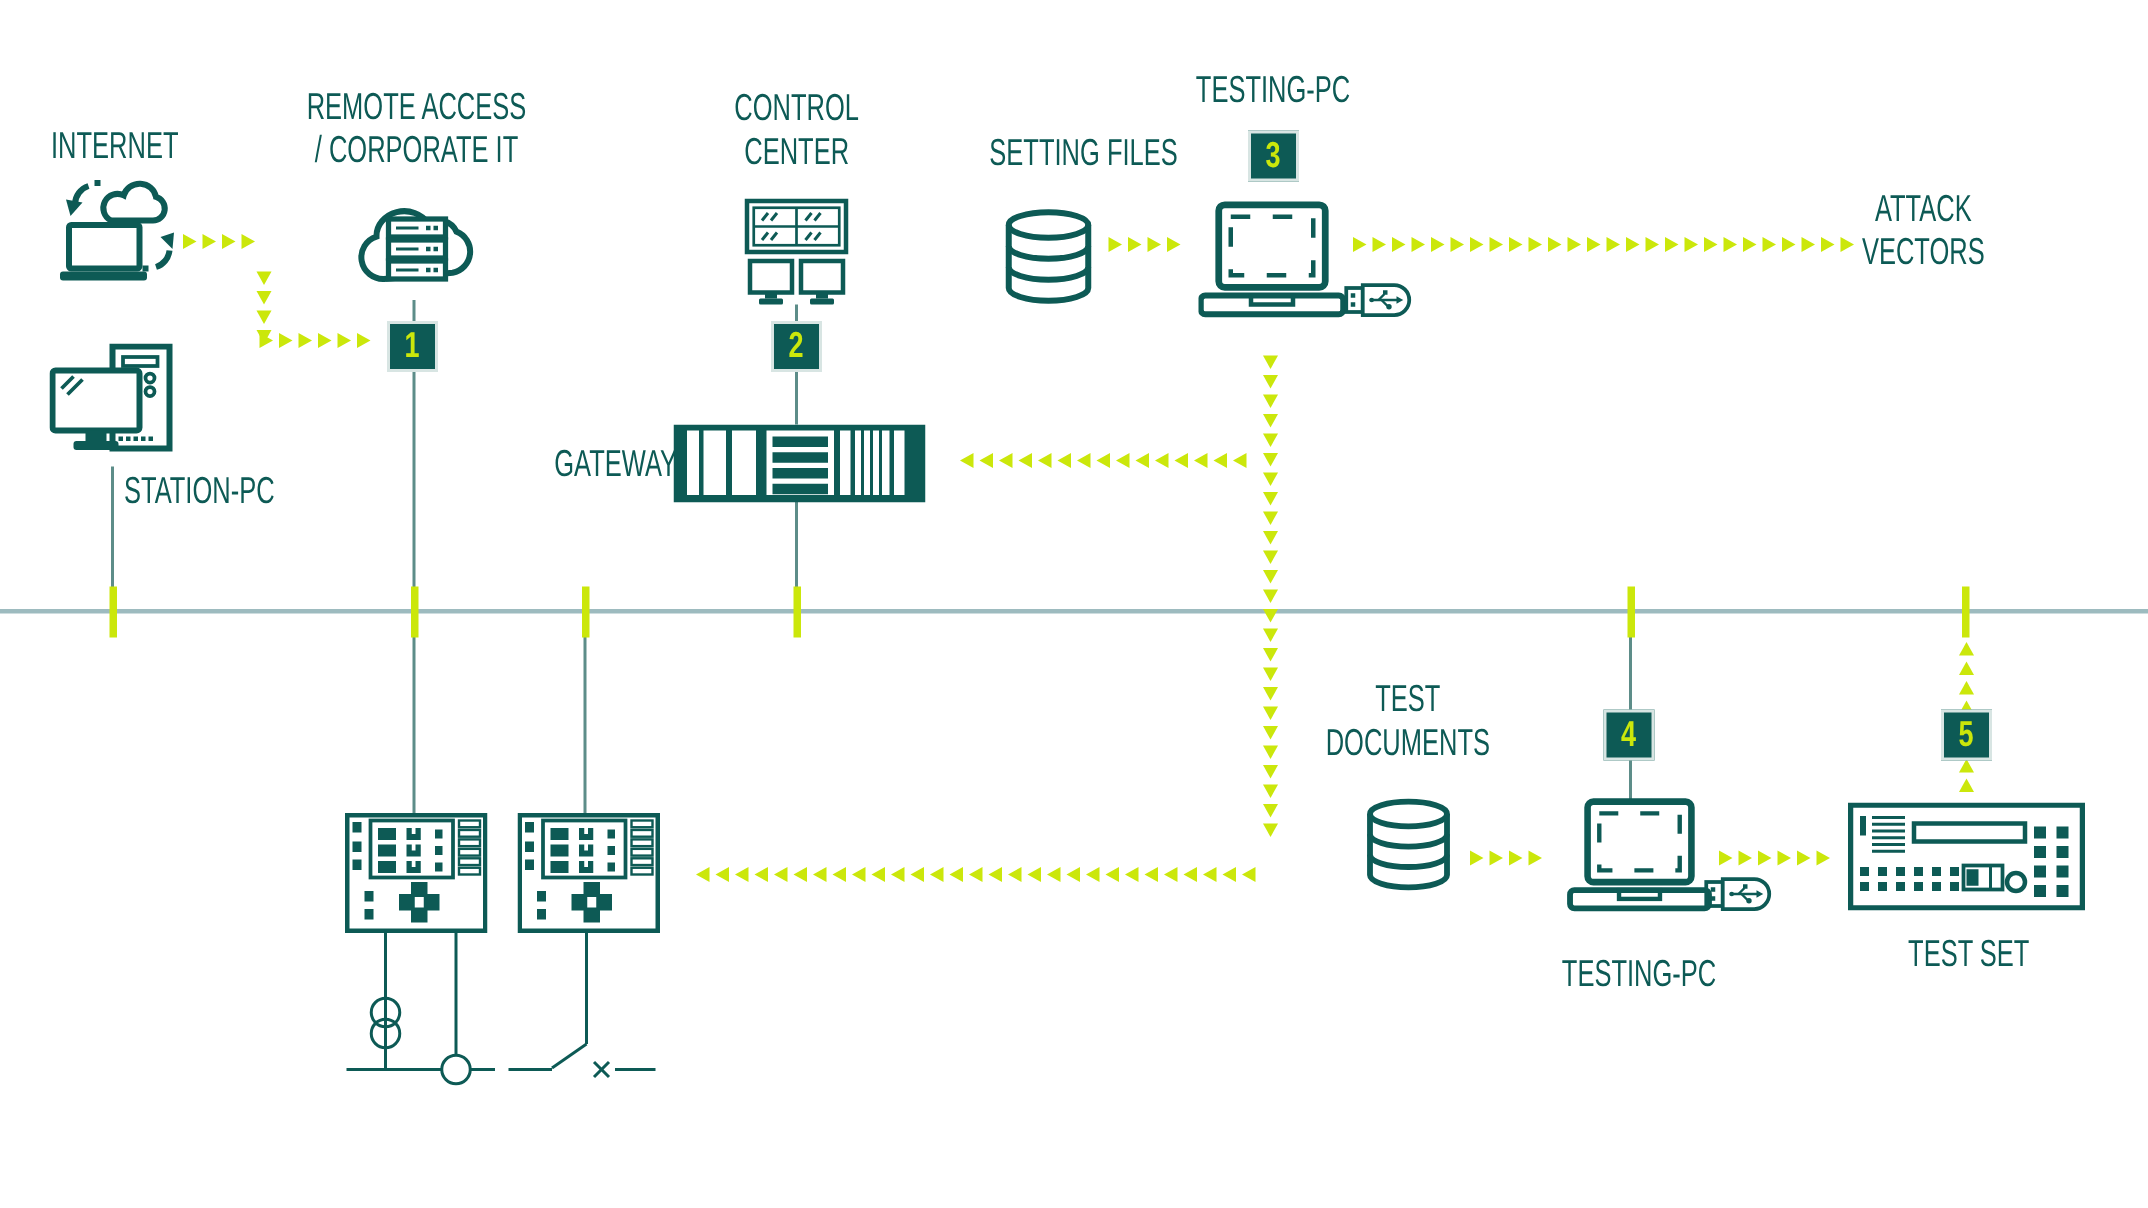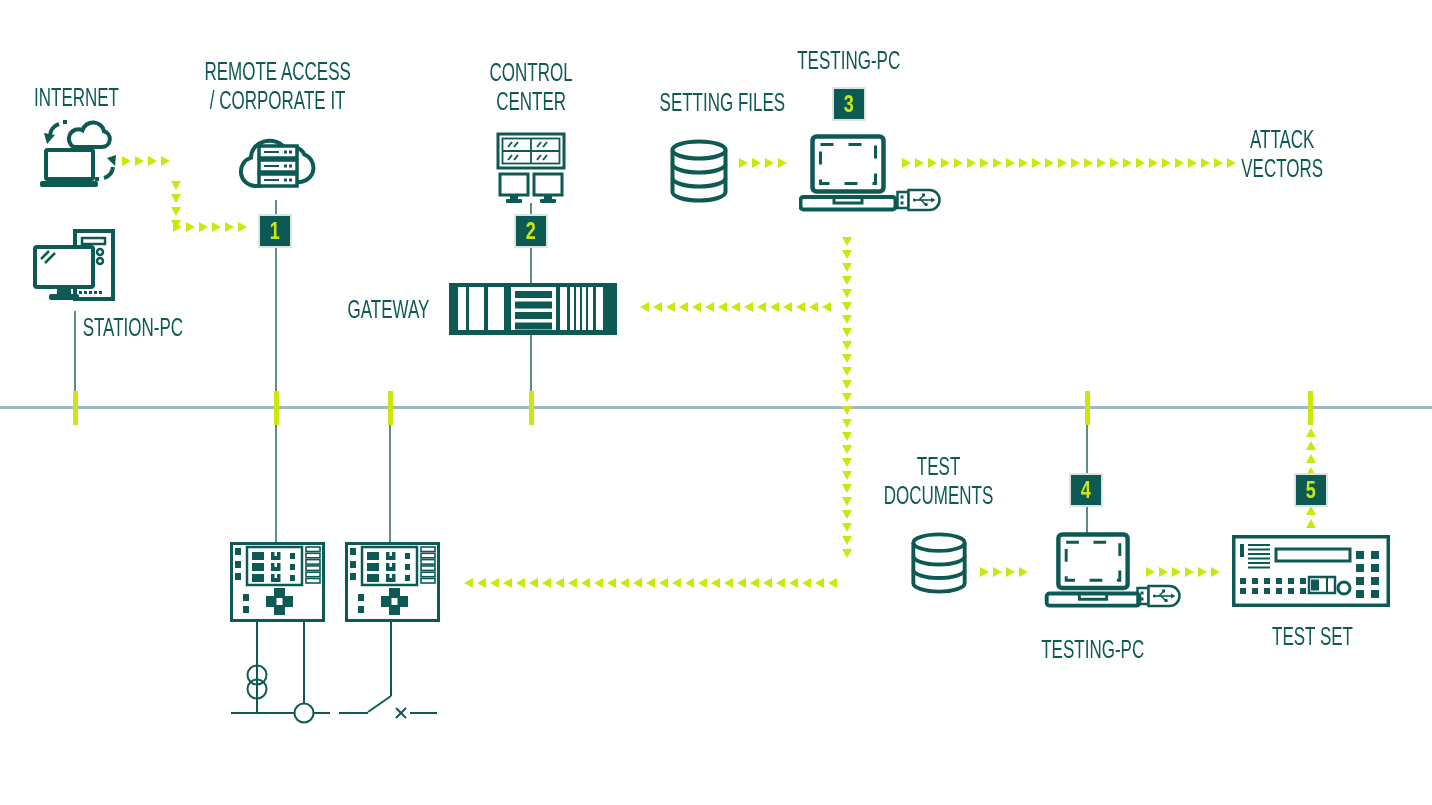--- a/index.html
+++ b/index.html
@@ -230,21 +230,21 @@
 <div class="badge" style="left:1294px;top:473px;">
     <span>5</span>
   </div>
 
 <div class="lbl" style="left:-74px;top:83px;"><span>INTERNET</span></div>
 <div class="lbl" style="left:128px;top:57px;"><span>REMOTE ACCESS
 / CORPORATE IT</span></div>
 <div class="lbl" style="left:-17px;top:313px;"><span>STATION-PC</span></div>
 <div class="lbl" style="left:381px;top:58px;"><span>CONTROL
 CENTER</span></div>
-<div class="lbl right" style="left:129px;top:295px;"><span>GATEWAY</span></div>
+<div class="lbl right" style="left:151px;top:295px;"><span>GATEWAY</span></div>
 <div class="lbl" style="left:572px;top:88px;"><span>SETTING FILES</span></div>
 <div class="lbl" style="left:699px;top:46px;"><span>TESTING-PC</span></div>
 <div class="lbl" style="left:1132px;top:125px;"><span>ATTACK
 VECTORS</span></div>
 <div class="lbl" style="left:789px;top:452px;"><span>TEST
 DOCUMENTS</span></div>
 <div class="lbl" style="left:943px;top:635px;"><span>TESTING-PC</span></div>
 <div class="lbl" style="left:1163px;top:622px;"><span>TEST SET</span></div>
 
 <div class="icon" style="left:37px;top:114px;width:84px;height:78px;">

